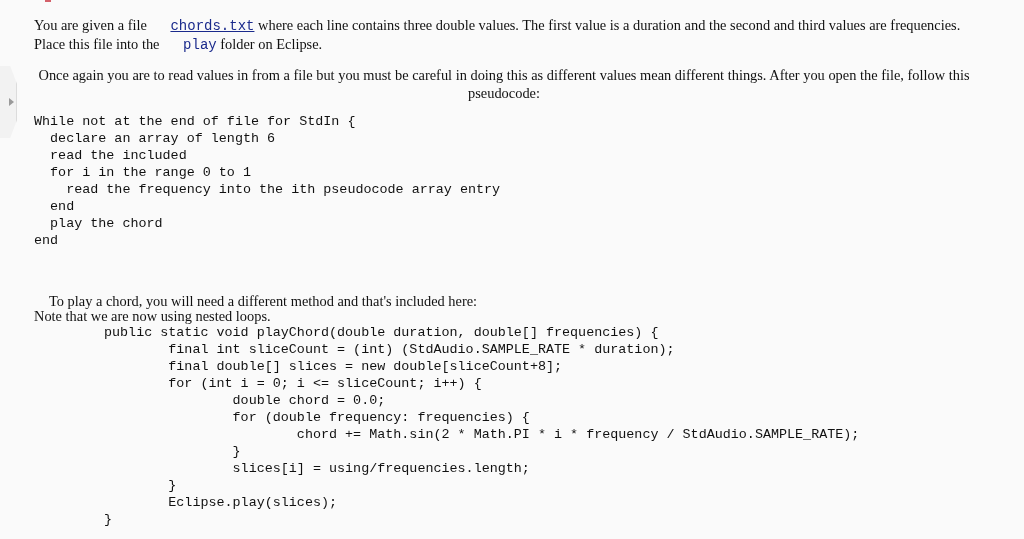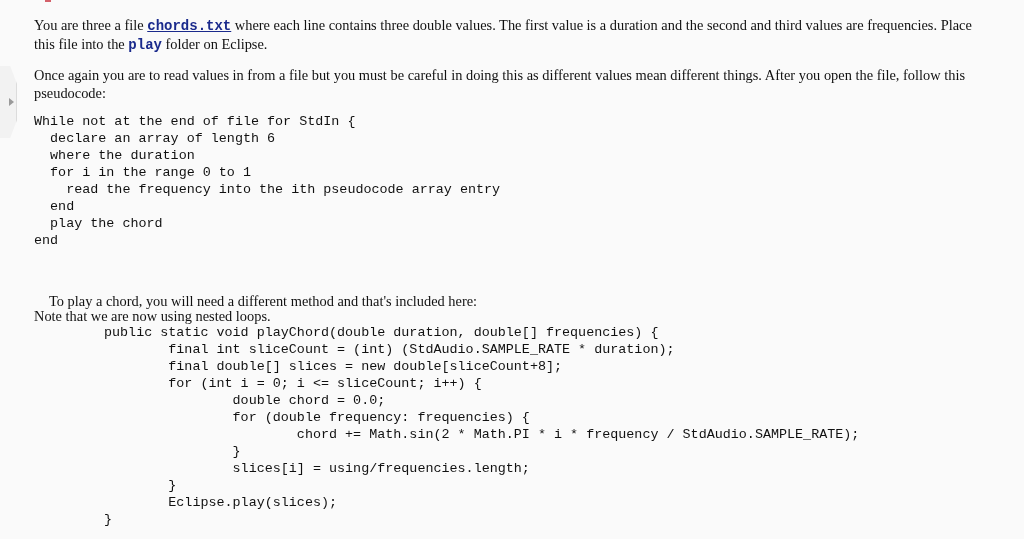--- a/index.html
+++ b/index.html
@@ -17,52 +17,52 @@
     cursor:pointer;
   }
   .side-handle .tri {
     position:absolute; left:9px; top:32px; width:0; height:0;
     border-top:4px solid transparent; border-bottom:4px solid transparent;
     border-left:5px solid #9a9a9a;
   }
   .content { position:absolute; left:34px; top:16px; width:940px; }
   p { margin:0; font-size:14.4px; line-height:18px; font-family:"Liberation Serif", serif; }
   .p1 { position:absolute; top:0; left:0; width:940px; }
-  .p2 { position:absolute; top:50px; left:0; width:940px; }
+  .p2 { position:absolute; top:50px; left:0; width:940px;text-align:center; }
   .p3 { position:absolute; top:246px; left:0;margin-top:45px; }
   .p4 { position:absolute; top:276px; left:15px; }
   code.inline {
     font-family:"Liberation Mono", "DejaVu Sans Mono", monospace;
-    font-weight:bold; color:#1a2a8c; font-size:14px;
+    font-weight:normal; color:#1a2a8c; font-size:14px;margin-left:20px;
   }
   a.inline-link { text-decoration:underline; color:#1a2a8c; }
   pre {
     margin:0; font-family:"Liberation Mono", "DejaVu Sans Mono", monospace;
     font-size:13.4px; line-height:17px; color:#111; white-space:pre;
   }
   .pseudo { position:absolute; top:97px; left:0; }
   .method { position:absolute; top:308px; left:70px; }
 </style>
 </head>
 <body>
 
 <div class="top-mark"></div>
 
 <div class="side-handle">
   <span class="tri"></span>
 </div>
 
 <div class="content">
-  <p class="p1"><span>You are three a file </span><a class="inline-link"><code class="inline">chords.txt</code></a><span> where each line contains three double values. The first value is a duration and the second and third values are frequencies. Place this file into the </span><code class="inline">play</code><span> folder on Eclipse.</span></p>
+  <p class="p1"><span>You are given a file </span><a class="inline-link"><code class="inline">chords.txt</code></a><span> where each line contains three double values. The first value is a duration and the second and third values are frequencies. Place this file into the </span><code class="inline">play</code><span> folder on Eclipse.</span></p>
 
   <p class="p2">Once again you are to read values in from a file but you must be careful in doing this as different values mean different things. After you open the file, follow this pseudocode:</p>
 
   <pre class="pseudo"><span>While not at the end of file for StdIn {</span>
 <span>  declare an array of length 6</span>
-<span>  where the duration</span>
+<span>  read the included</span>
 <span>  for i in the range 0 to 1</span>
 <span>    read the frequency into the ith pseudocode array entry</span>
 <span>  end</span>
 <span>  play the chord</span>
 <span>end</span></pre>
 
   <p class="p3">Note that we are now using nested loops.</p>
 
   <p class="p4">To play a chord, you will need a different method and that's included here:</p>
 

